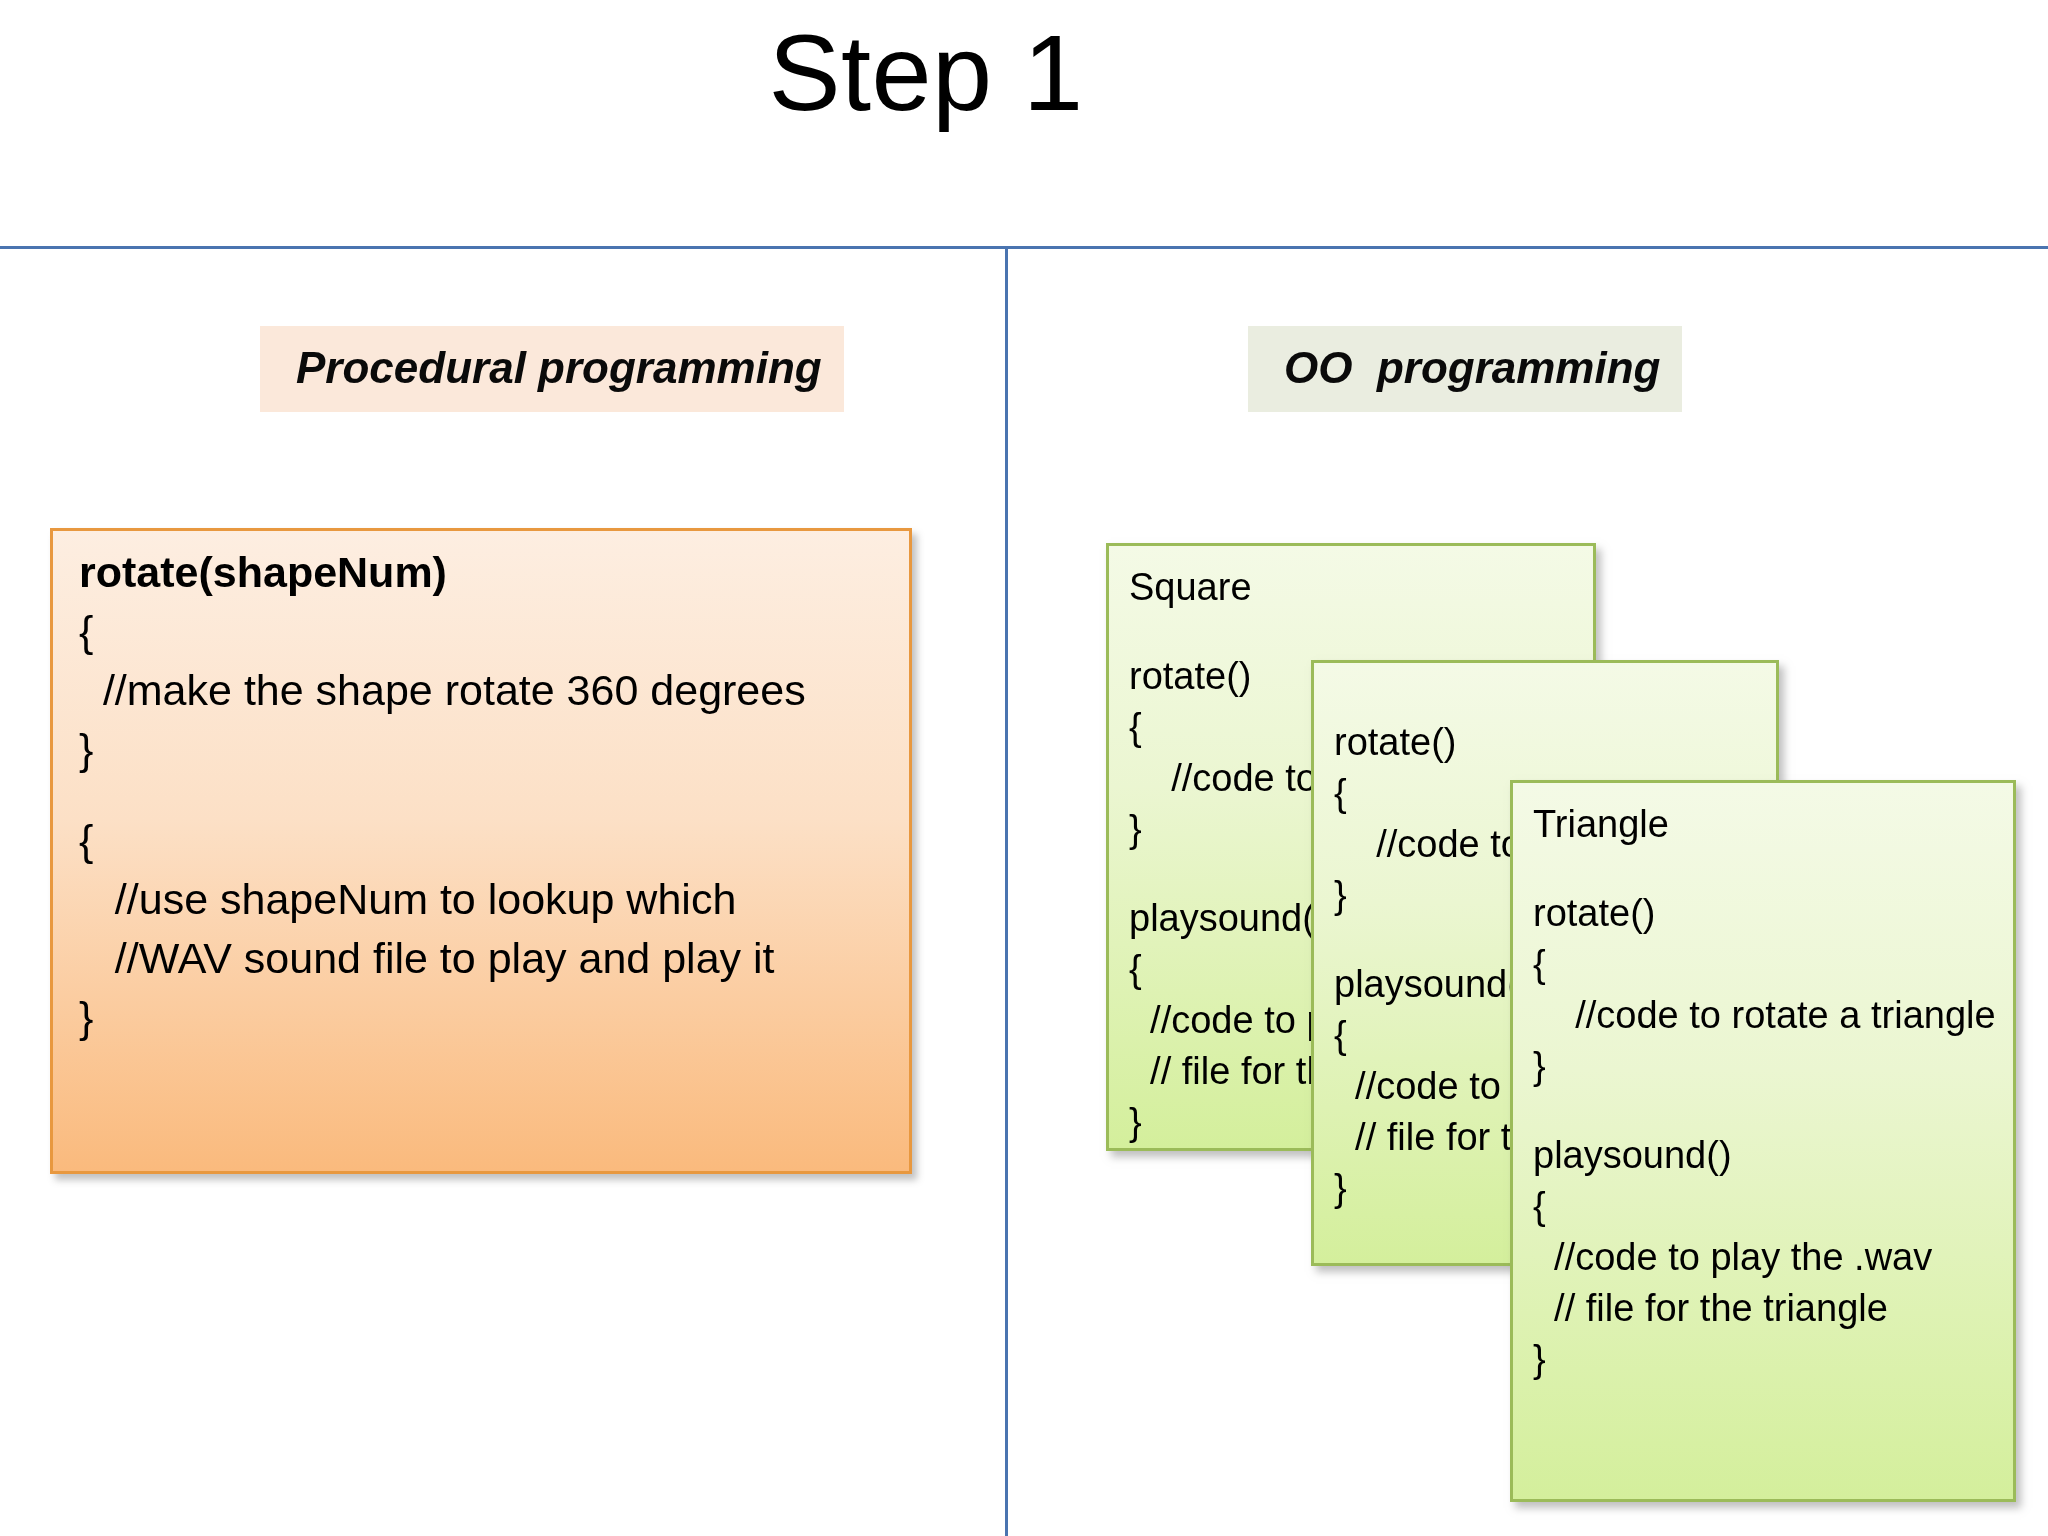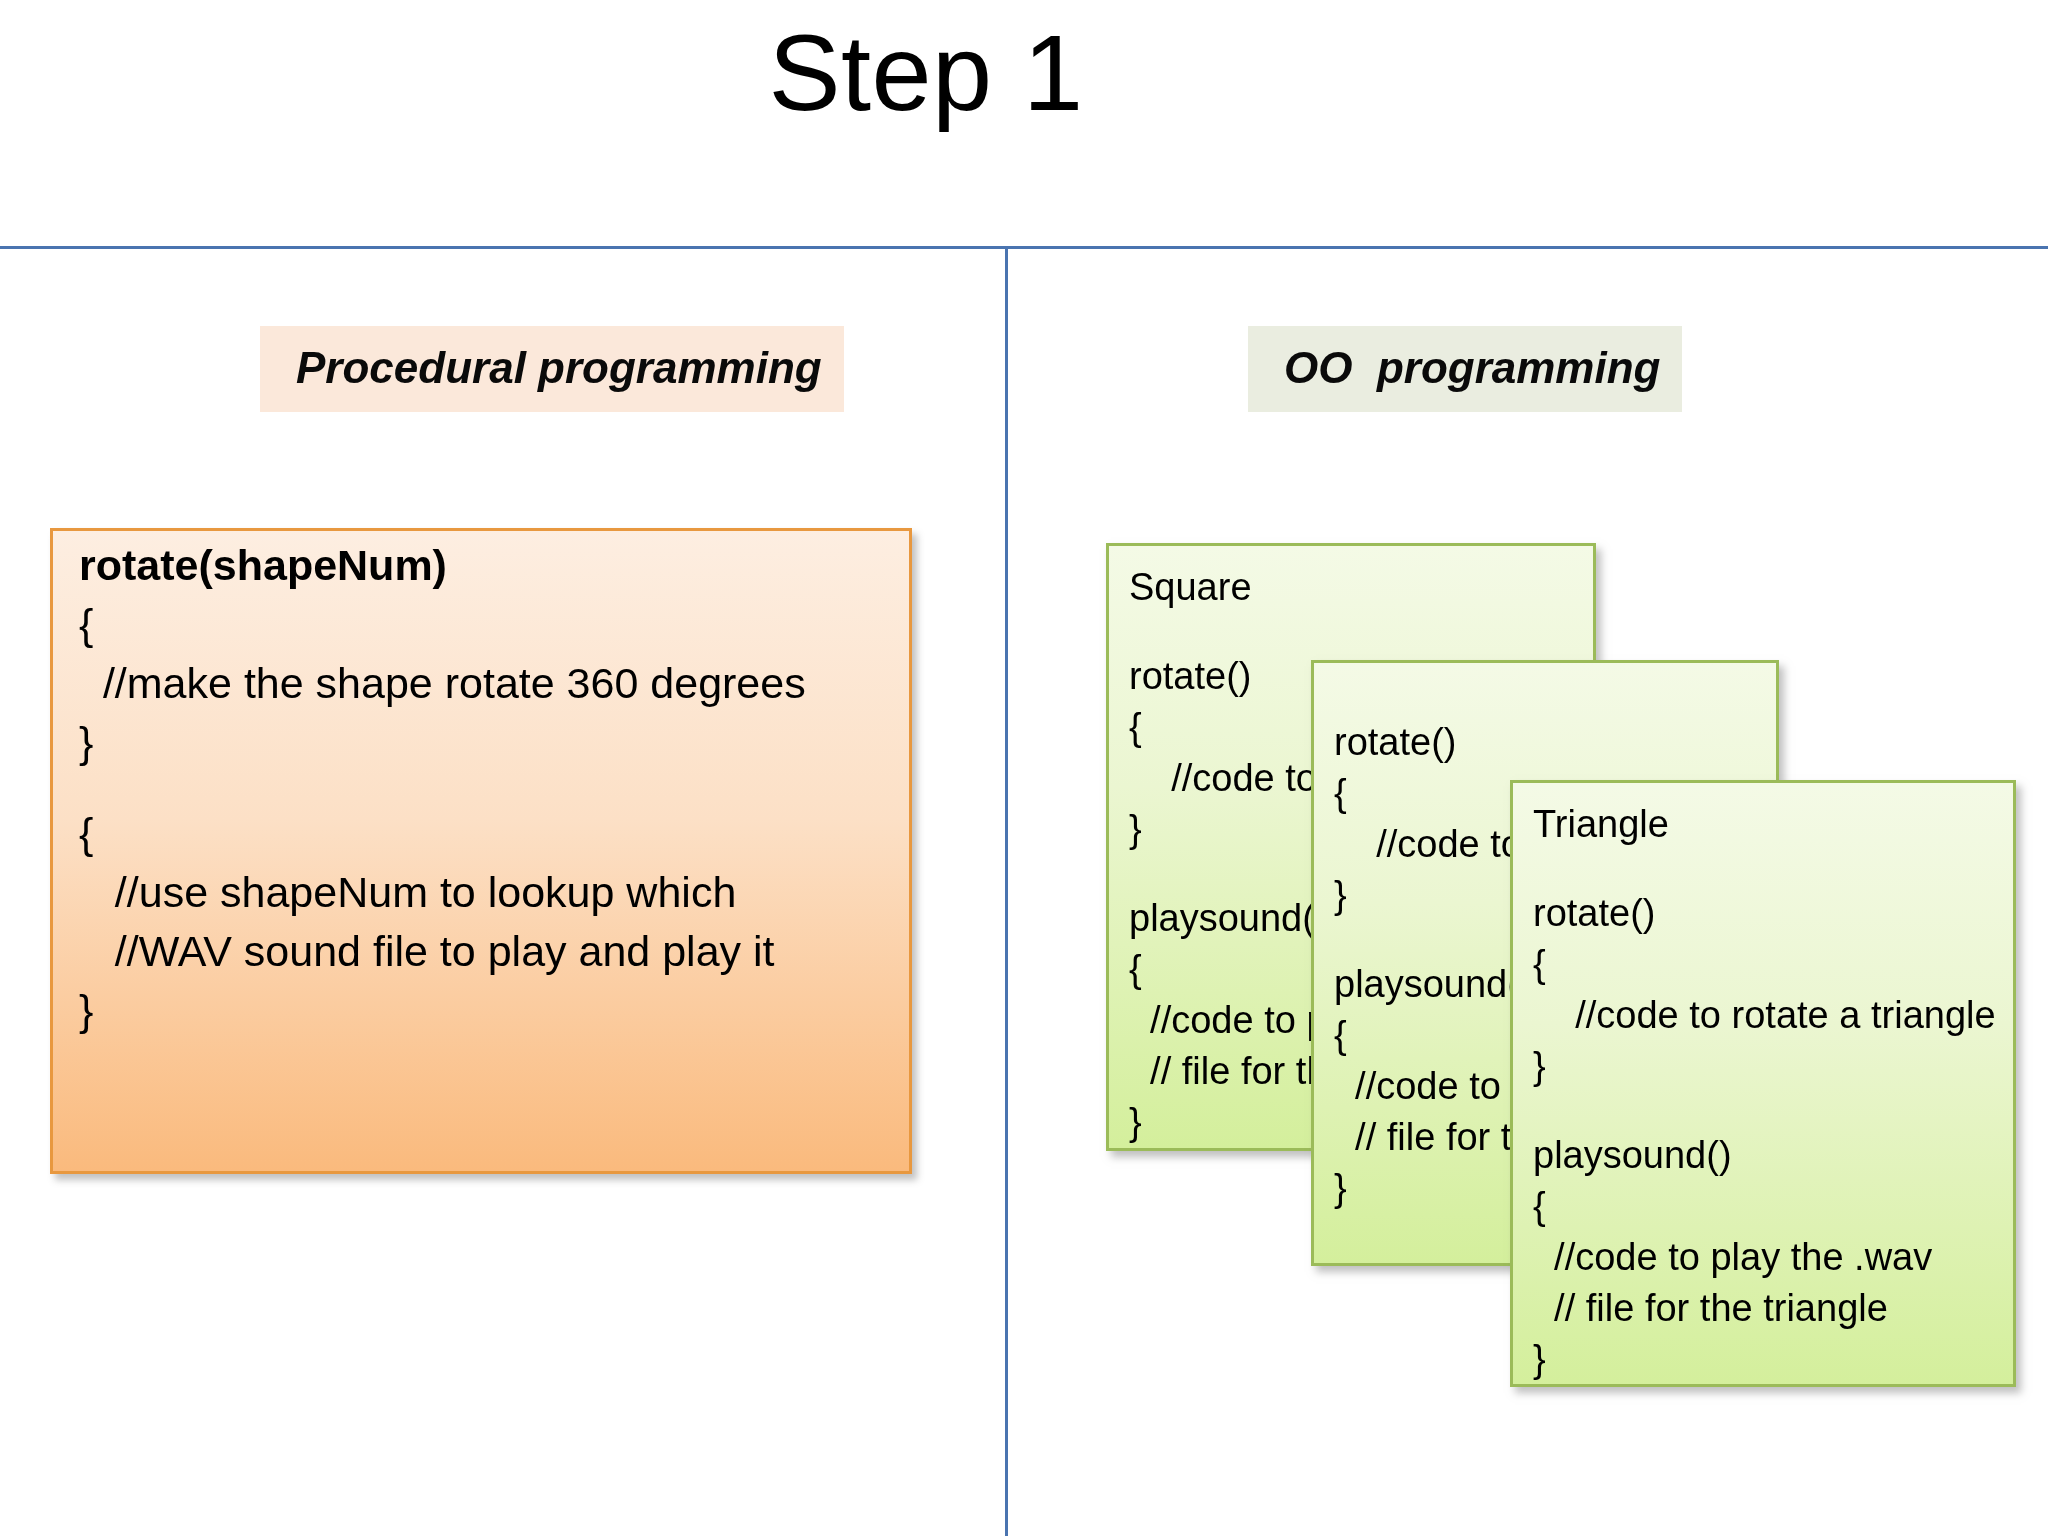--- a/index.html
+++ b/index.html
@@ -75,21 +75,21 @@
   #procedural-box {
     position: absolute;
     left: 50px;
     top: 528px;
     width: 862px;
     height: 646px;
     box-sizing: border-box;
     border: 3px solid #E8983F;
     background: linear-gradient(to bottom, #FDEEE1 0%, #FCE0C6 45%, #FABA7D 100%);
     box-shadow: 5px 6px 7px rgba(120,120,120,0.45);
-    padding: 5px 26px;
+    padding: 12px 26px;
   }
   .proc-line {
     font-size: 43px;
     line-height: 59px;
     white-space: pre;
     color: #000000;
   }
   .proc-line.strong {
     font-weight: bold;
   }
@@ -119,21 +119,21 @@
     left: 1311px;
     top: 660px;
     width: 468px;
     height: 606px;
     z-index: 2;
   }
   #card-triangle {
     left: 1510px;
     top: 780px;
     width: 506px;
-    height: 607px;
+    height: 722px;
     z-index: 3;
   }
   .card-line {
     font-size: 38px;
     line-height: 51px;
     white-space: pre;
     color: #000000;
   }
   .card-line.blank {
     height: 38px;

